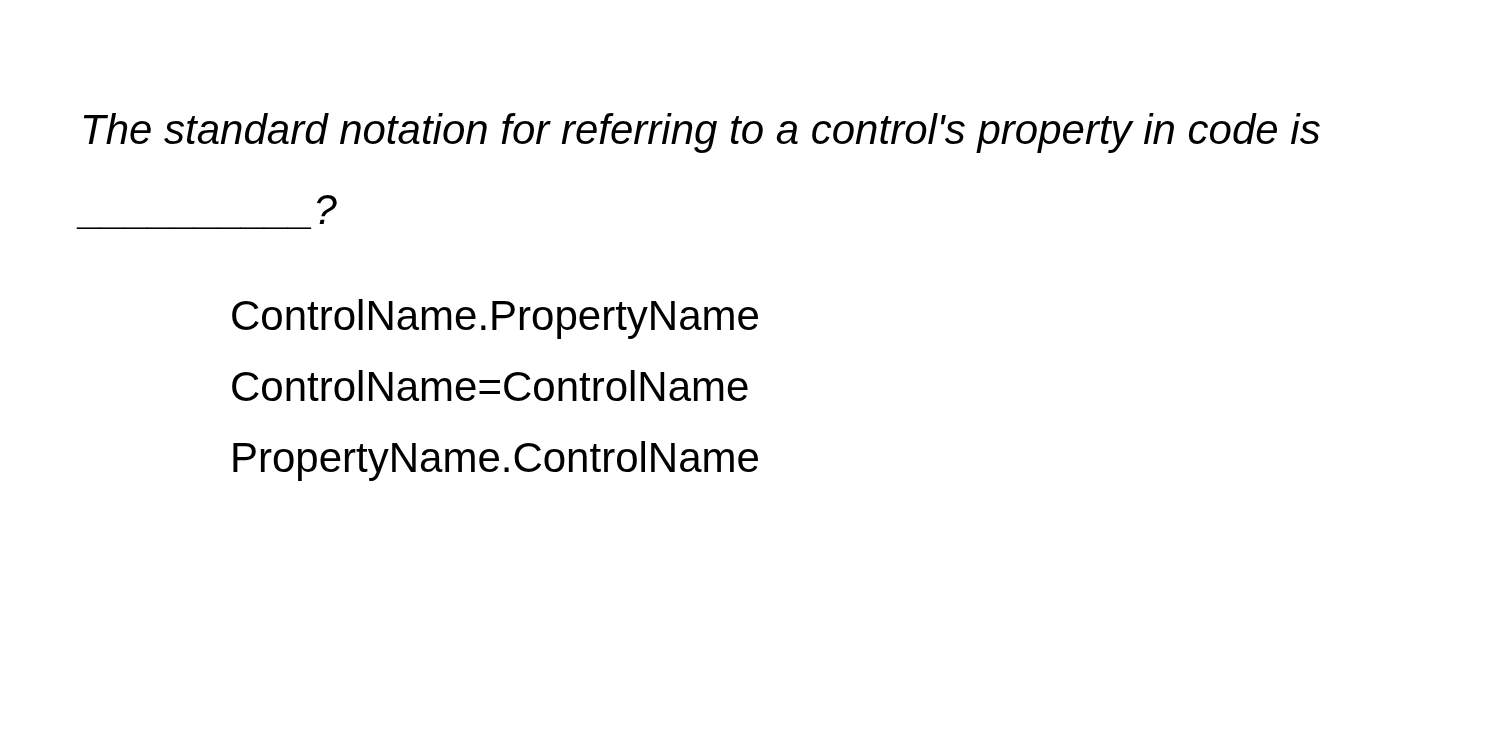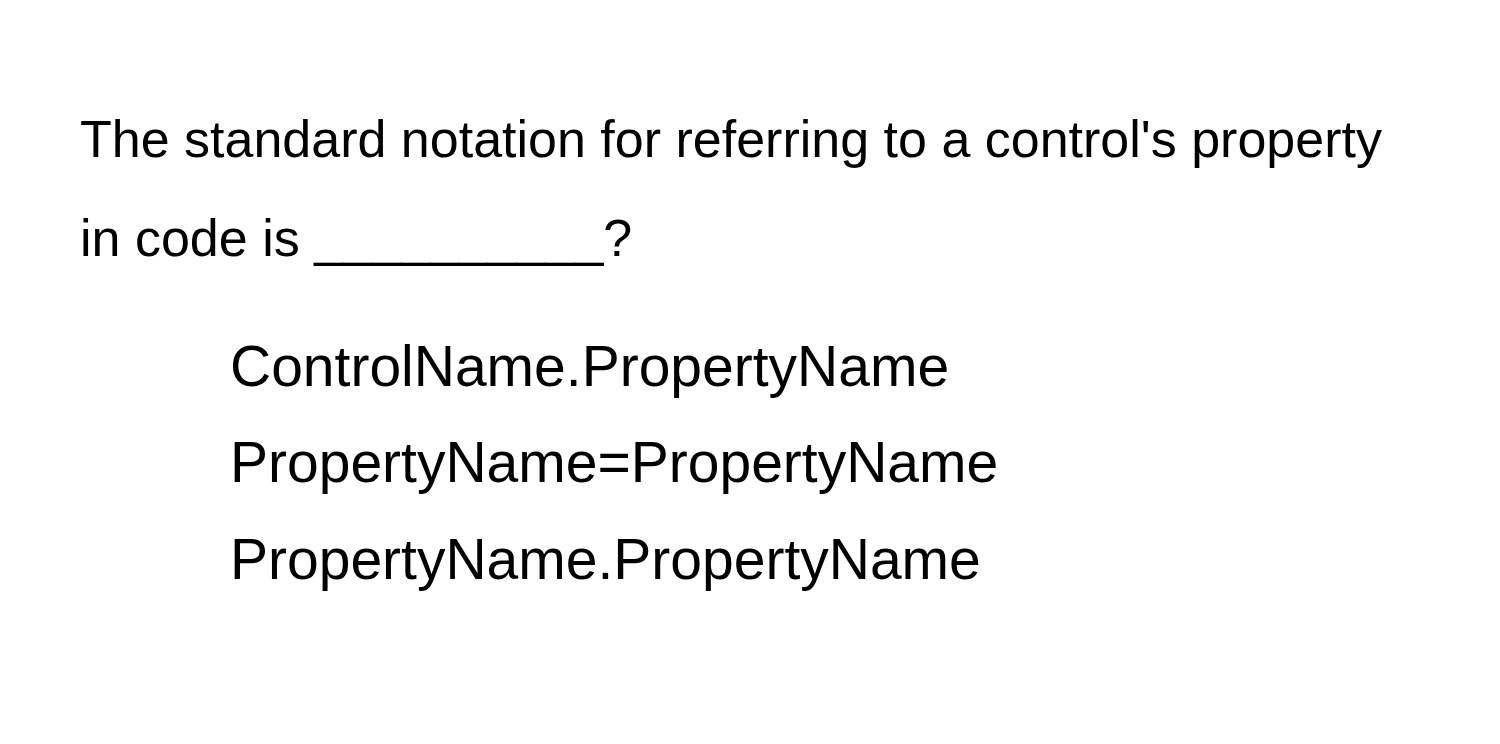--- a/index.html
+++ b/index.html
@@ -9,35 +9,36 @@
     }
     body {
       width: 1500px;
       height: 744px;
       background: #ffffff;
       font-family: Arial, Helvetica, sans-serif;
       color: #000000;
       padding: 90px 80px;
     }
     .question {
-      font-size: 52px;
+      font-size: 42px;
       line-height: 1.9;
       font-weight: 400;
       margin-bottom: 30px;
+      font-style: italic;
     }
     .options {
       padding-left: 150px;
     }
     .option {
-      font-size: 57px;
+      font-size: 42px;
       line-height: 1.7;
       font-weight: 400;
     }
   </style>
 </head>
 <body>
 
 <div class="question">The standard notation for referring to a control's property in code is __________?</div>
 <div class="options">
   <div class="option">ControlName.PropertyName</div>
-  <div class="option">PropertyName=PropertyName</div>
-  <div class="option">PropertyName.PropertyName</div>
+  <div class="option">ControlName=ControlName</div>
+  <div class="option">PropertyName.ControlName</div>
 </div>
 
 </body></html>

